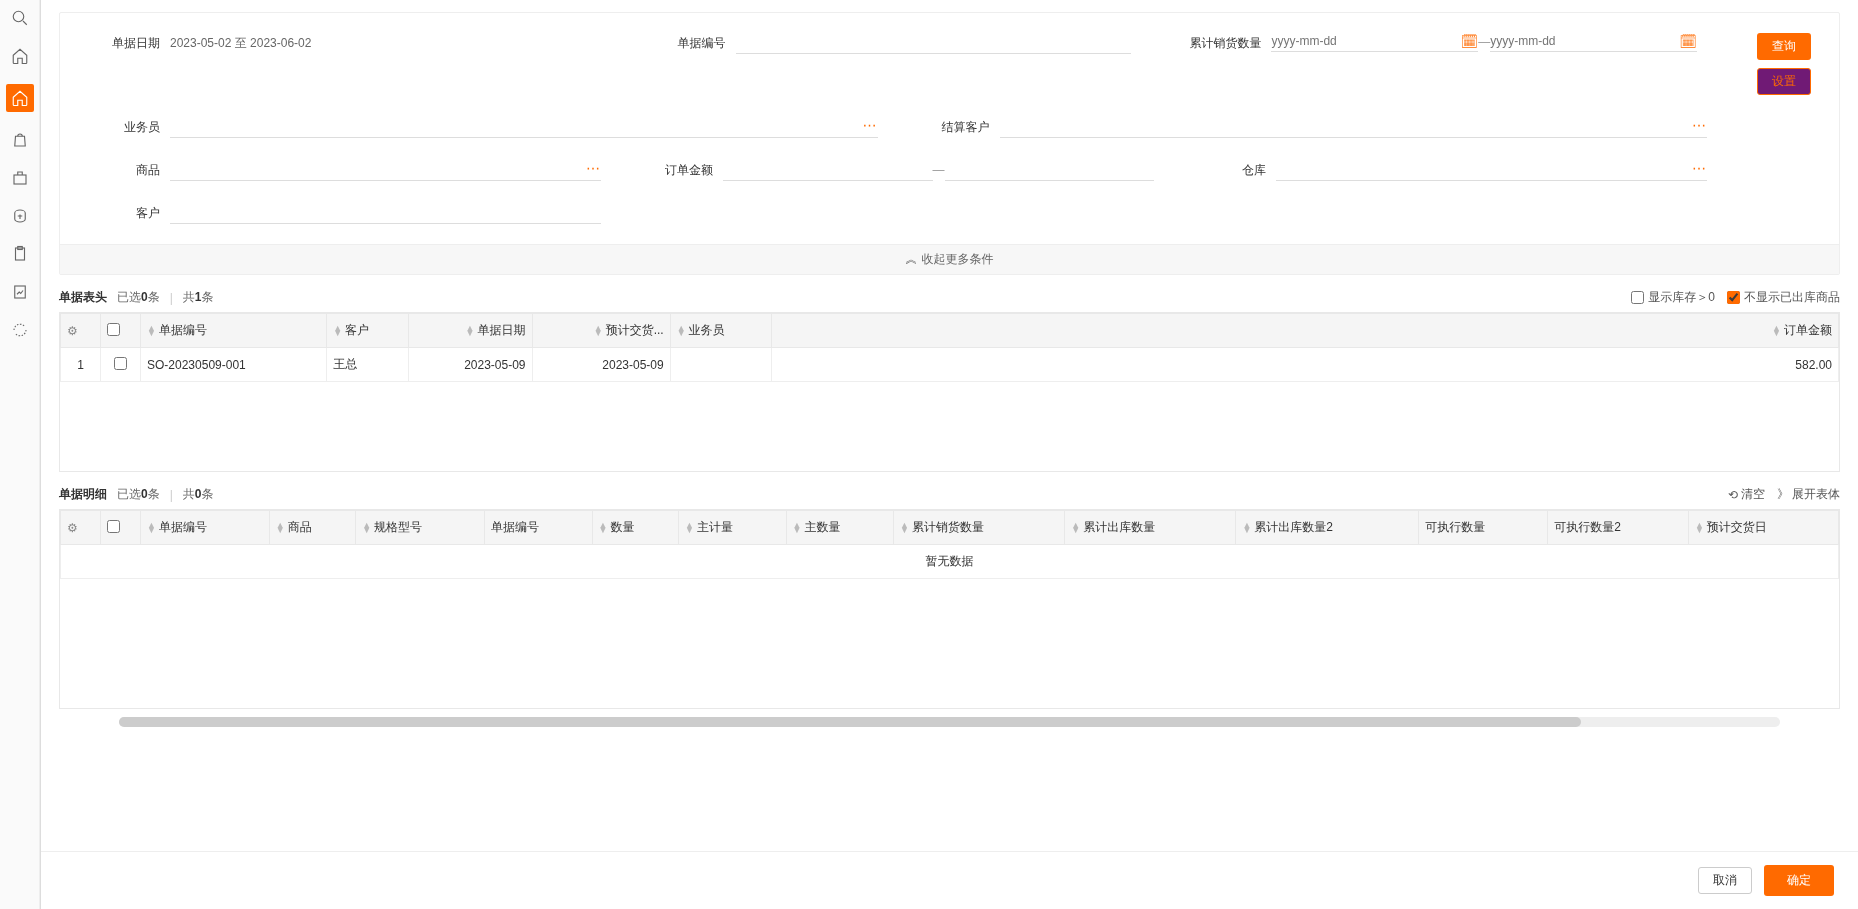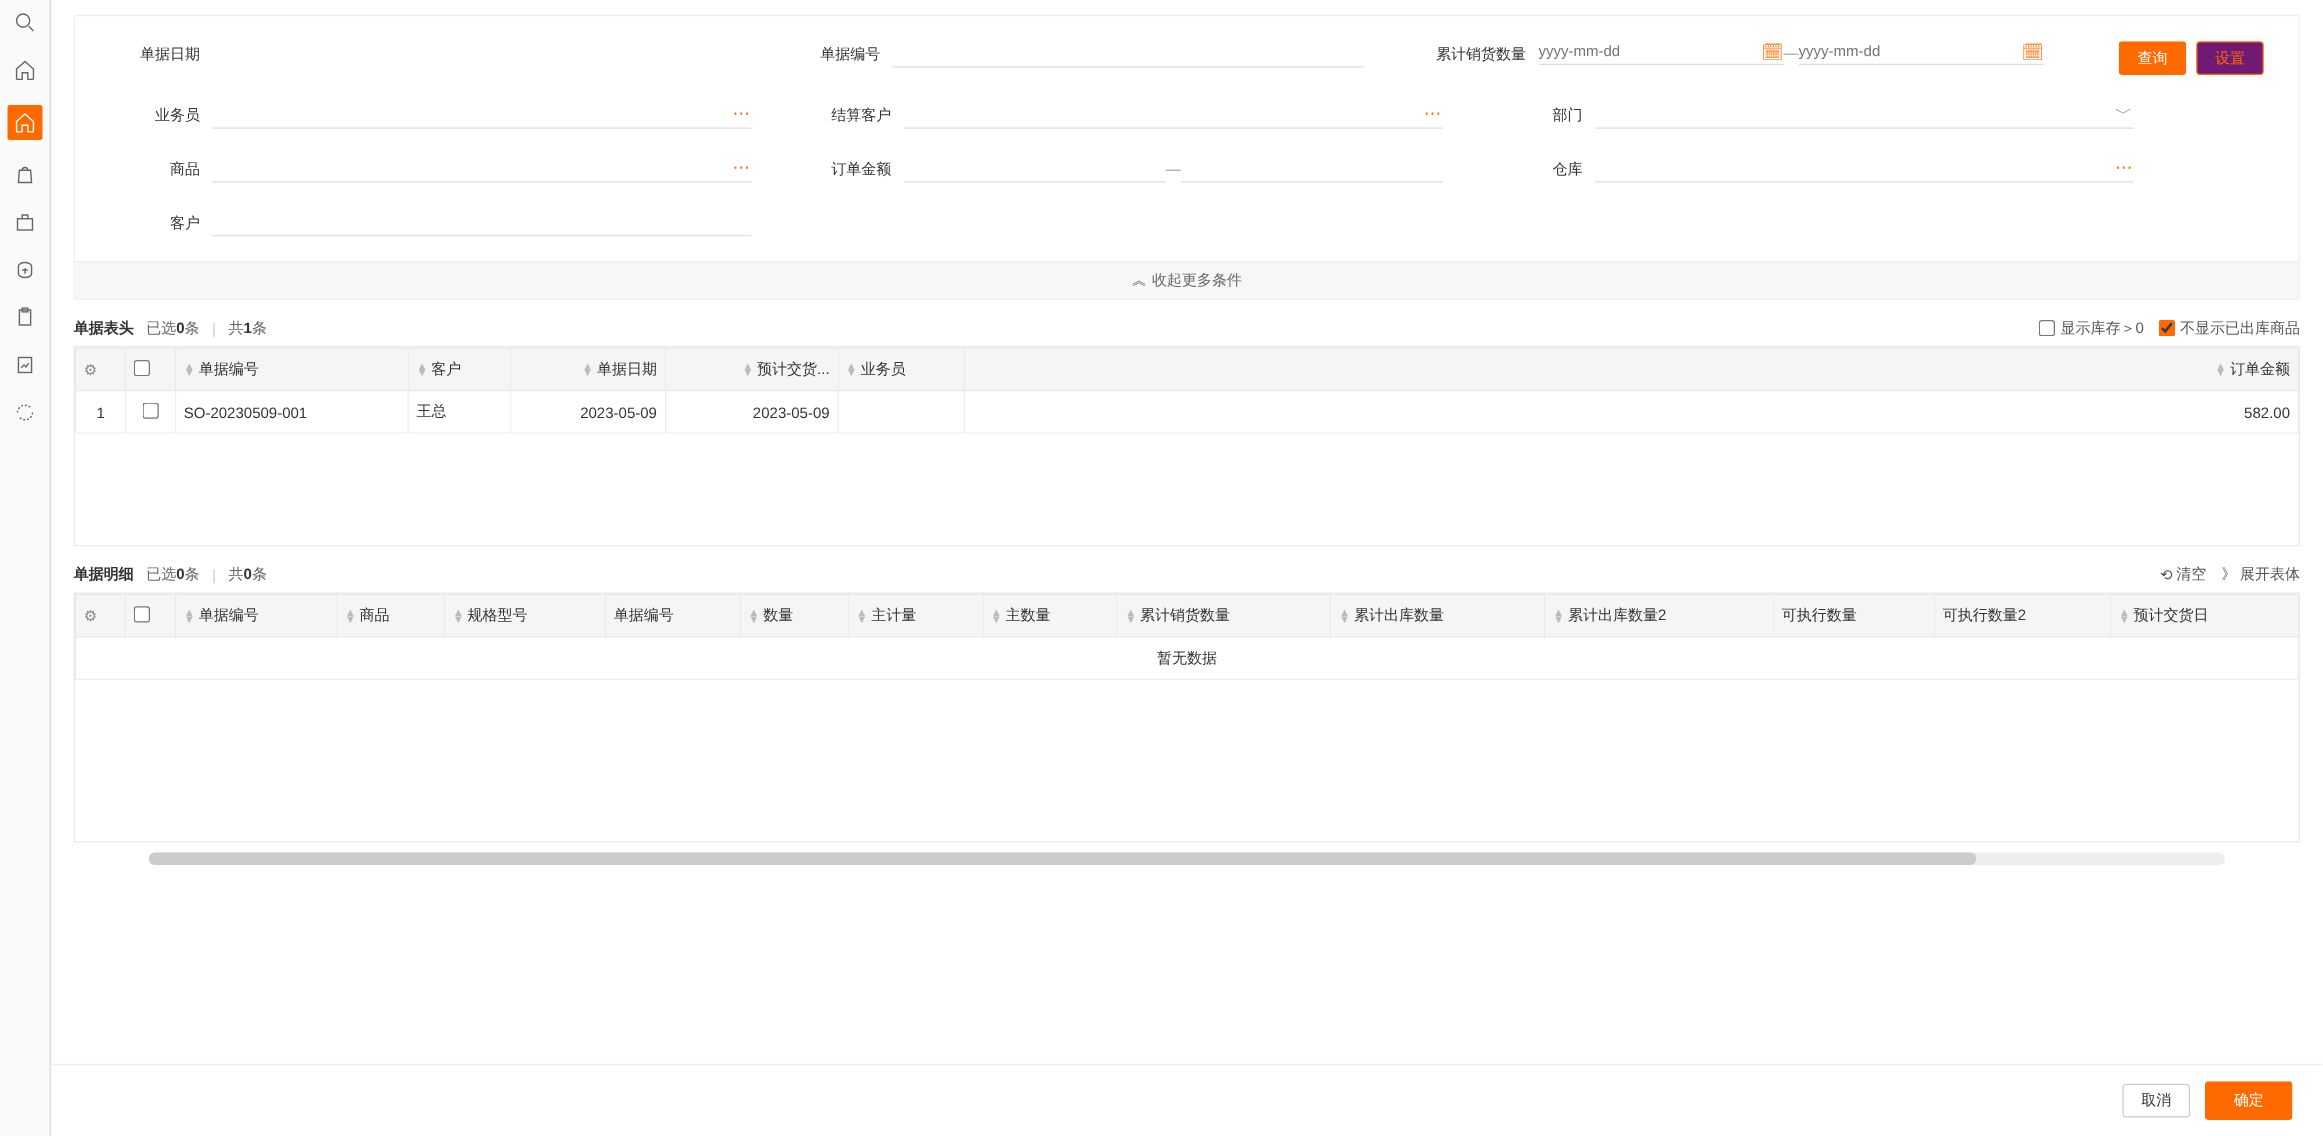--- a/index.html
+++ b/index.html
@@ -40,21 +40,21 @@
 .input-suffix.muted { color:#999; }
 .range-pair { display:flex; align-items:center; }
 .range-pair .uline { flex:1; }
 .dash { color:#999; }
 
 .date-box { display:flex; align-items:center; border-bottom:1px solid #ddd; padding:2px 0; }
 .date-box input { border:none; outline:none; font-size:12px; flex:1; background:transparent; }
 .cal-icon { color:#ff6a00; font-size:14px; cursor:pointer; }
 
 
-.actions { display:flex; gap:8px; align-items:center; margin-left:20px; padding-top:2px; }
+.actions { display:flex; flex-direction:column; gap:8px; align-items:center; margin-left:20px; padding-top:2px; }
 .btn { padding:4px 14px; font-size:12px; border-radius:3px; cursor:pointer; border:1px solid transparent; white-space:nowrap; }
 .btn-primary { background:#ff6a00; color:#fff; }
 .btn-ghost { background:#701a75; color:#ff6a00; border-color:#ff6a00; }
 .btn-default { background:#fff; color:#333; border-color:#ccc; }
 
 .collapse-bar { text-align:center; padding:6px 0; background:#f7f7f7; color:#666; font-size:12px; cursor:pointer; margin:0 -28px; border-top:1px solid #eee; display:flex; justify-content:center; align-items:center; gap:4px; }
 
 
 .sect-head { display:flex; align-items:center; justify-content:space-between; margin:14px 0 6px 0; }
 .sect-title { display:flex; align-items:center; gap:10px; font-size:12px; }
@@ -173,20 +173,21 @@
   <div class="modal">
 
     <div class="modal-body">
 
       <div class="search-panel">
         <div class="srow">
 
           <div class="cell" style="flex:1.1">
             <div class="flabel">单据日期</div>
             <div class="fbody">
+              <div class="date-range">2023-05-02 至 2023-06-02</div>
             </div>
           </div>
 
           <div class="cell">
             <div class="flabel">单据编号</div>
             <div class="fbody">
                 <input class="uline" value="" style="">
               </div>
           </div>
 
@@ -217,26 +218,20 @@
           <div class="cell">
             <div class="flabel">业务员</div>
             <div class="fbody">
                 <div class="input-wrap"><input class="uline" style=""><span class="input-suffix">⋯</span></div>
               </div>
           </div>
           <div class="cell">
             <div class="flabel">结算客户</div>
             <div class="fbody">
                 <div class="input-wrap"><input class="uline" style=""><span class="input-suffix">⋯</span></div>
-              </div>
-          </div>
-          <div class="cell">
-            <div class="flabel">部门</div>
-            <div class="fbody">
-                <div class="input-wrap"><input class="uline" style=""><span class="input-suffix muted">﹀</span></div>
               </div>
           </div>
           <div style="width:64px"></div>
         </div>
 
         <div class="srow">
           <div class="cell">
             <div class="flabel">商品</div>
             <div class="fbody">
                 <div class="input-wrap"><input class="uline" style=""><span class="input-suffix">⋯</span></div>

